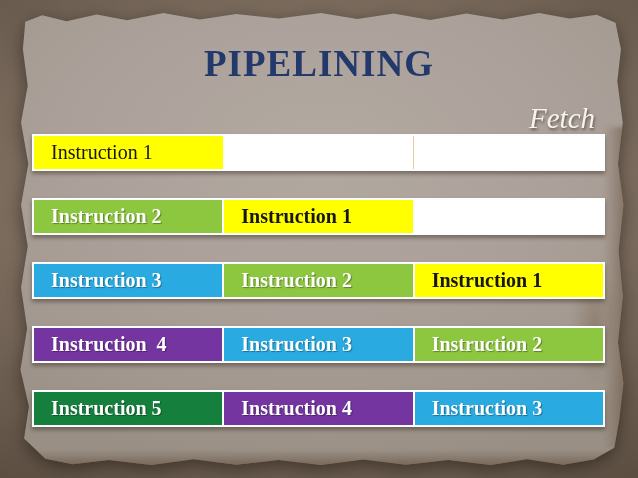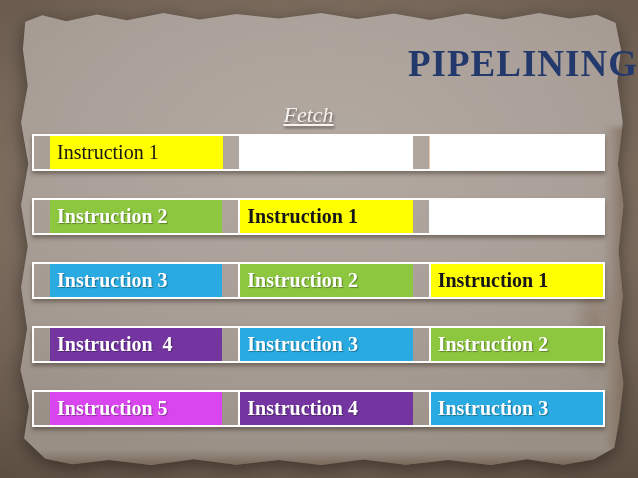--- a/index.html
+++ b/index.html
@@ -45,44 +45,43 @@
     position:absolute;right:6px;bottom:18%;width:46px;height:120px;
     background:radial-gradient(closest-side, rgba(110,82,58,.35), rgba(110,82,58,0));
     filter:blur(2px);
   }
 
   
   .content{position:absolute;inset:0;z-index:2;}
 
   .slide-title{
     position:absolute;left:0;top:44px;width:100%;
-    text-align:right;font-size:37px;font-weight:600;letter-spacing:1px;
+    text-align:center;font-size:37px;font-weight:600;letter-spacing:1px;
     line-height:1.1;margin:0;
   }
 
   .stage-headers{
     position:absolute;left:32px;top:102px;width:573px;display:flex;
   }
   .stage-headers span{
-    flex:1 1 0;text-align:center;
-    font-style:italic;font-size:22px;color:#f7f4f0;
+    flex:1 1 0;text-align:right;
+    font-style:italic;font-size:29px;color:#f7f4f0;
     text-shadow:1px 2px 3px rgba(45,35,25,.6);
-    text-decoration:underline;
   }
   .stage-headers .h-fetch{transform:translateX(-10px);}
   .stage-headers .h-execute{transform:translateX(14px);}
 
   .pipeline-rows{position:absolute;left:32px;top:134px;width:573px;}
   .prow{
     display:flex;height:33px;border:2px solid #fdfdfd;margin-bottom:27px;
     box-shadow:0 3px 4px rgba(50,40,28,.45);
   }
   .pcell{
-    flex:1 1 0;min-width:0;line-height:33px;padding-left:7px;
-    font-size:20px;font-weight:bold;white-space:pre;overflow:hidden;margin-left:16px;
+    flex:1 1 0;min-width:0;line-height:33px;padding-left:17px;
+    font-size:20px;font-weight:bold;white-space:pre;overflow:hidden;
   }
   .pcell.sep{border-left:2px solid #fdfdfd;}
   .pcell.sep-faint{border-left:1px solid #eccaa6;}
   .pcell.light-text{color:#ffffff;text-shadow:1px 1px 1px rgba(0,0,0,.35);}
   .pcell.dark-text{color:#161616;text-shadow:none;}
   .pcell.regular{font-weight:400;}
 </style>
 </head>
 <body>
 
@@ -116,18 +115,18 @@
         <div class="pcell light-text" style="background: rgb(41, 171, 226);">Instruction 3</div>
         <div class="pcell light-text sep" style="background: rgb(141, 198, 63);">Instruction 2</div>
         <div class="pcell dark-text sep" style="background: rgb(255, 255, 0);">Instruction 1</div>
       </div>
       <div class="prow">
         <div class="pcell light-text" style="background: rgb(116, 53, 160);">Instruction  4</div>
         <div class="pcell light-text sep" style="background: rgb(41, 171, 226);">Instruction 3</div>
         <div class="pcell light-text sep" style="background: rgb(141, 198, 63);">Instruction 2</div>
       </div>
       <div class="prow">
-        <div class="pcell light-text" style="background: #d946ef;">Instruction 5</div>
+        <div class="pcell light-text" style="background: #15803d;">Instruction 5</div>
         <div class="pcell light-text sep" style="background: rgb(116, 53, 160);">Instruction 4</div>
         <div class="pcell light-text sep" style="background: rgb(41, 171, 226);">Instruction 3</div>
       </div>
     </div>
 </div>
 
 </body></html>

